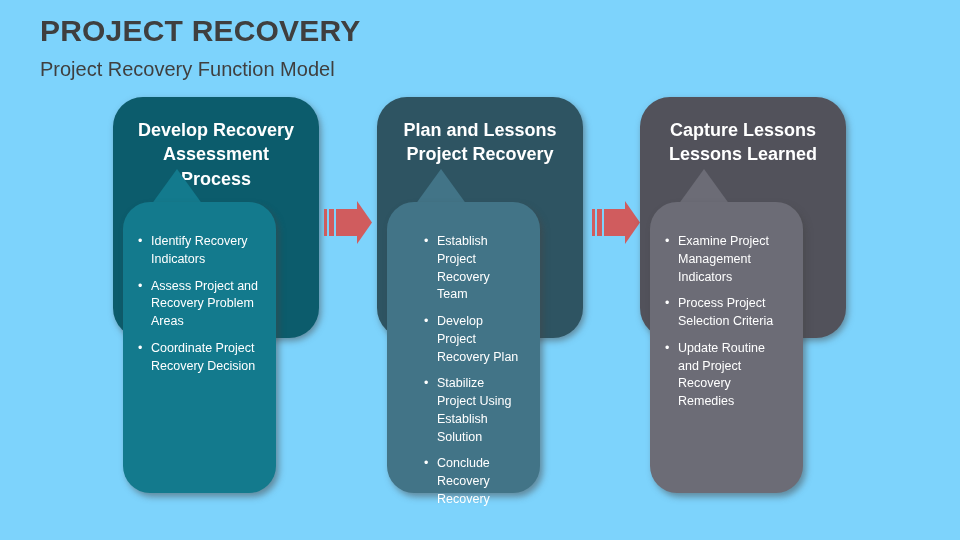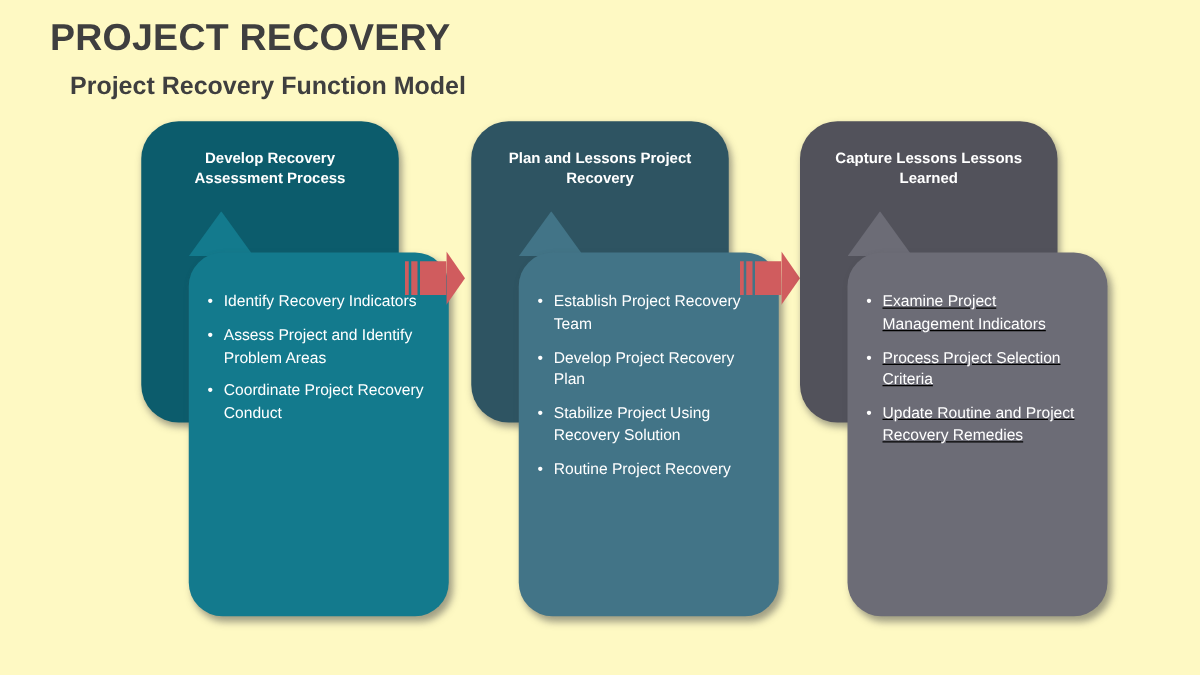--- a/index.html
+++ b/index.html
@@ -3,39 +3,39 @@
 <meta charset="utf-8">
 <style>
   * { margin: 0; padding: 0; box-sizing: border-box; }
   html, body { width: 960px; height: 540px; }
   body { font-family: "Liberation Sans", sans-serif; background: #ffffff; }
 
   .slide {
     position: relative;
     width: 960px;
     height: 540px;
-    background: #fef9c3;
+    background: #7dd3fc;
     overflow: hidden;
   }
 
   .title {
     position: absolute;
     left: 40px;
     top: 14px;
     font-size: 30px;
     font-weight: 700;
     letter-spacing: 0.2px;
   }
 
   .subtitle {
     position: absolute;
-    left: 56px;
+    left: 40px;
     top: 58px;
     font-size: 20px;
-    font-weight: 700;
+    font-weight: 400;
   }
 
   .column {
     position: absolute;
     top: 97px;
     width: 206px;
     height: 396px;
   }
   .col-0 { left: 113px; }
   .col-1 { left: 377px; }
@@ -48,43 +48,42 @@
     height: 241px;
     border-radius: 30px;
     box-shadow: 2px 3px 6px rgba(70,70,70,0.5);
   }
 
   .stage-header {
     position: relative;
     padding: 21px 16px 0 16px;
     text-align: center;
     color: #ffffff;
-    font-size: 12px;
+    font-size: 18px;
     font-weight: 700;
     line-height: 1.36;
   }
 
   .pointer {
     position: absolute;
     left: 38px;
     top: 72px;
     width: 52px;
     height: 36px;
     clip-path: polygon(50% 0, 100% 100%, 0 100%);
   }
 
   .inner-box {
     position: absolute;
     left: 10px;
     top: 105px;
-    width: 208px;
+    width: 153px;
     height: 291px;
     border-radius: 27px;
     box-shadow: 3px 4px 6px rgba(70,70,70,0.5);
-    margin-left: 28px;
   }
 
   ul.bullets {
     list-style: none;
     padding: 31px 17px 0 15px;
     color: #ffffff;
   }
   ul.bullets li {
     position: relative;
     padding-left: 13px;
@@ -123,61 +122,61 @@
   <div class="subtitle" style="color: rgb(63, 63, 63);">Project Recovery Function Model</div>
 
   <div class="column col-0">
     <div class="outer-box" style="background-color: rgb(12, 92, 108);">
       <div class="stage-header">Develop Recovery Assessment Process</div>
     </div>
     <div class="pointer" style="background-color: rgb(19, 122, 141);"></div>
     <div class="inner-box" style="background-color: rgb(19, 122, 141);">
       <ul class="bullets">
         <li>Identify Recovery Indicators</li>
-        <li>Assess Project and Identify Problem Areas</li>
-        <li>Coordinate Project Recovery Conduct</li>
+        <li>Assess Project and Recovery Problem Areas</li>
+        <li>Coordinate Project Recovery Decision</li>
       </ul>
     </div>
   </div>
 
   <div class="arrow arrow-0">
     <i class="stripe-a" style="background-color: rgb(208, 92, 94);"></i>
     <i class="stripe-b" style="background-color: rgb(208, 92, 94);"></i>
     <i class="bar" style="background-color: rgb(208, 92, 94);"></i>
     <i class="head" style="background-color: rgb(208, 92, 94);"></i>
   </div>
 
   <div class="column col-1">
     <div class="outer-box" style="background-color: rgb(46, 84, 98);">
       <div class="stage-header">Plan and Lessons Project Recovery</div>
     </div>
     <div class="pointer" style="background-color: rgb(66, 116, 135);"></div>
-    <div class="inner-box" style="background-color: rgb(66, 116, 135);">
+    <div class="inner-box" style="background-color: rgb(66, 116, 135); padding-left: 22px;">
       <ul class="bullets">
         <li>Establish Project Recovery Team</li>
         <li>Develop Project Recovery Plan</li>
-        <li>Stabilize Project Using Recovery Solution</li>
-        <li>Routine Project Recovery</li>
+        <li>Stabilize Project Using Establish Solution</li>
+        <li>Conclude Recovery Recovery</li>
       </ul>
     </div>
   </div>
 
   <div class="arrow arrow-1">
     <i class="stripe-a" style="background-color: rgb(208, 92, 94);"></i>
     <i class="stripe-b" style="background-color: rgb(208, 92, 94);"></i>
     <i class="bar" style="background-color: rgb(208, 92, 94);"></i>
     <i class="head" style="background-color: rgb(208, 92, 94);"></i>
   </div>
 
   <div class="column col-2">
     <div class="outer-box" style="background-color: rgb(82, 82, 91);">
       <div class="stage-header">Capture Lessons Lessons Learned</div>
     </div>
     <div class="pointer" style="background-color: rgb(108, 108, 118);"></div>
-    <div class="inner-box" style="background-color: rgb(108, 108, 118); text-decoration: underline;">
+    <div class="inner-box" style="background-color: rgb(108, 108, 118);">
       <ul class="bullets">
         <li>Examine Project Management Indicators</li>
         <li>Process Project Selection Criteria</li>
         <li>Update Routine and Project Recovery Remedies</li>
       </ul>
     </div>
   </div>
 
 </div>
 

